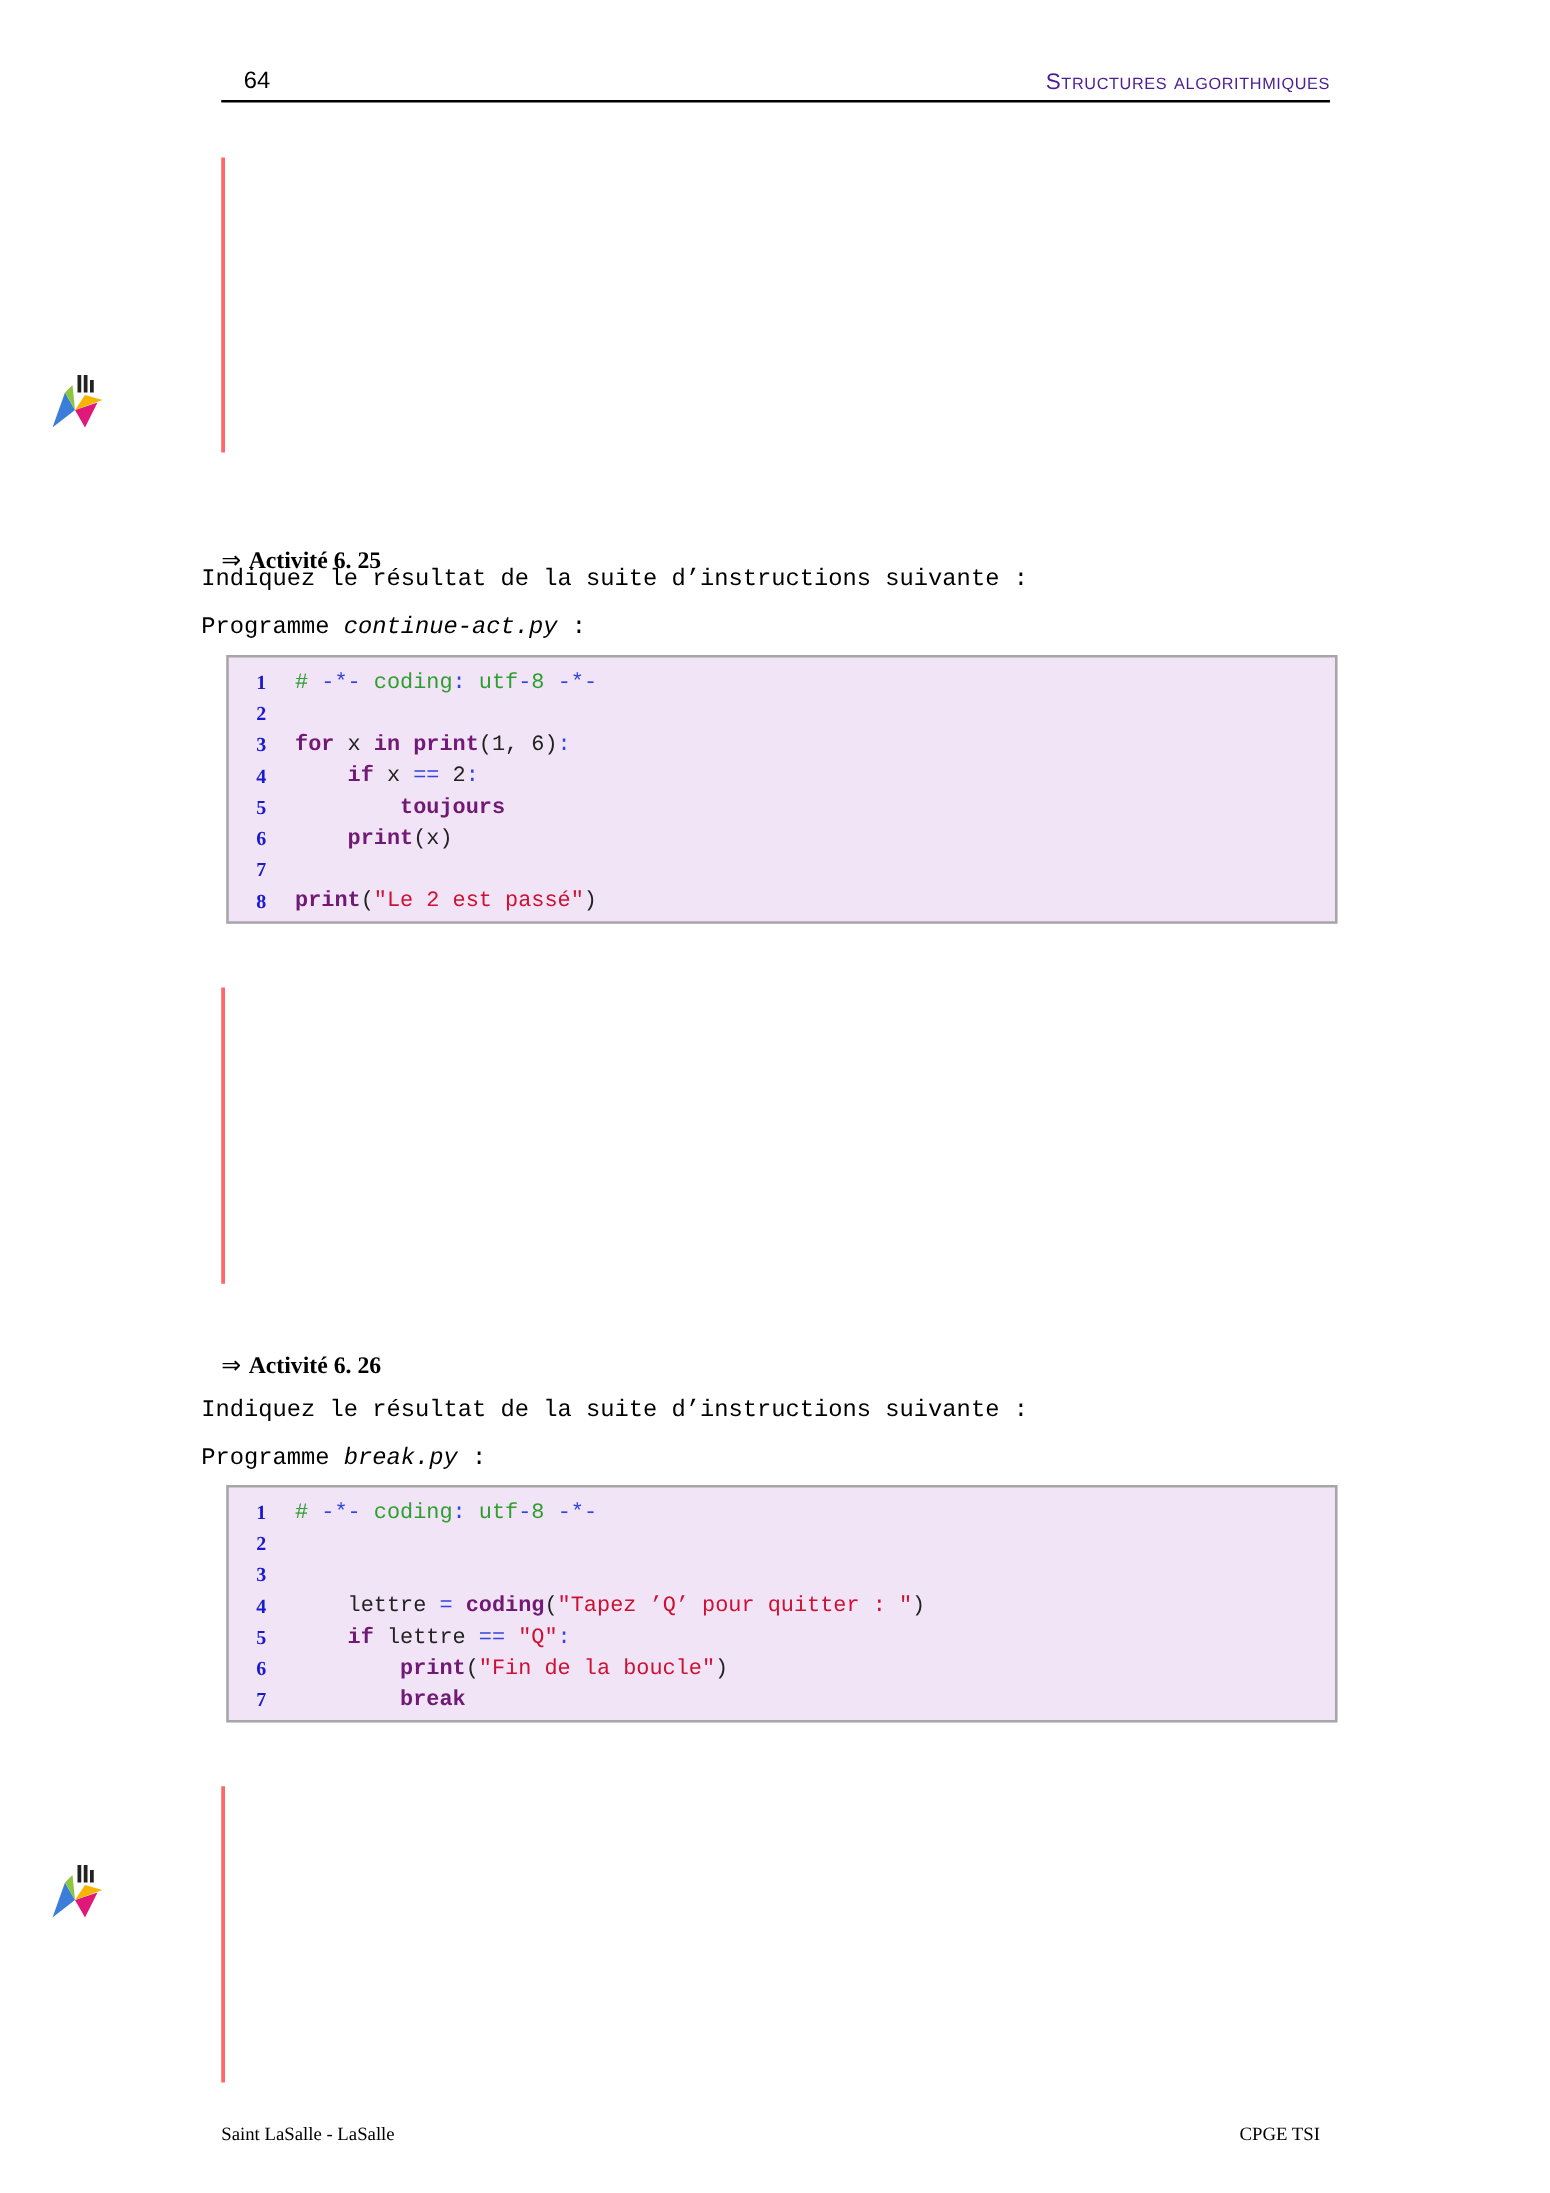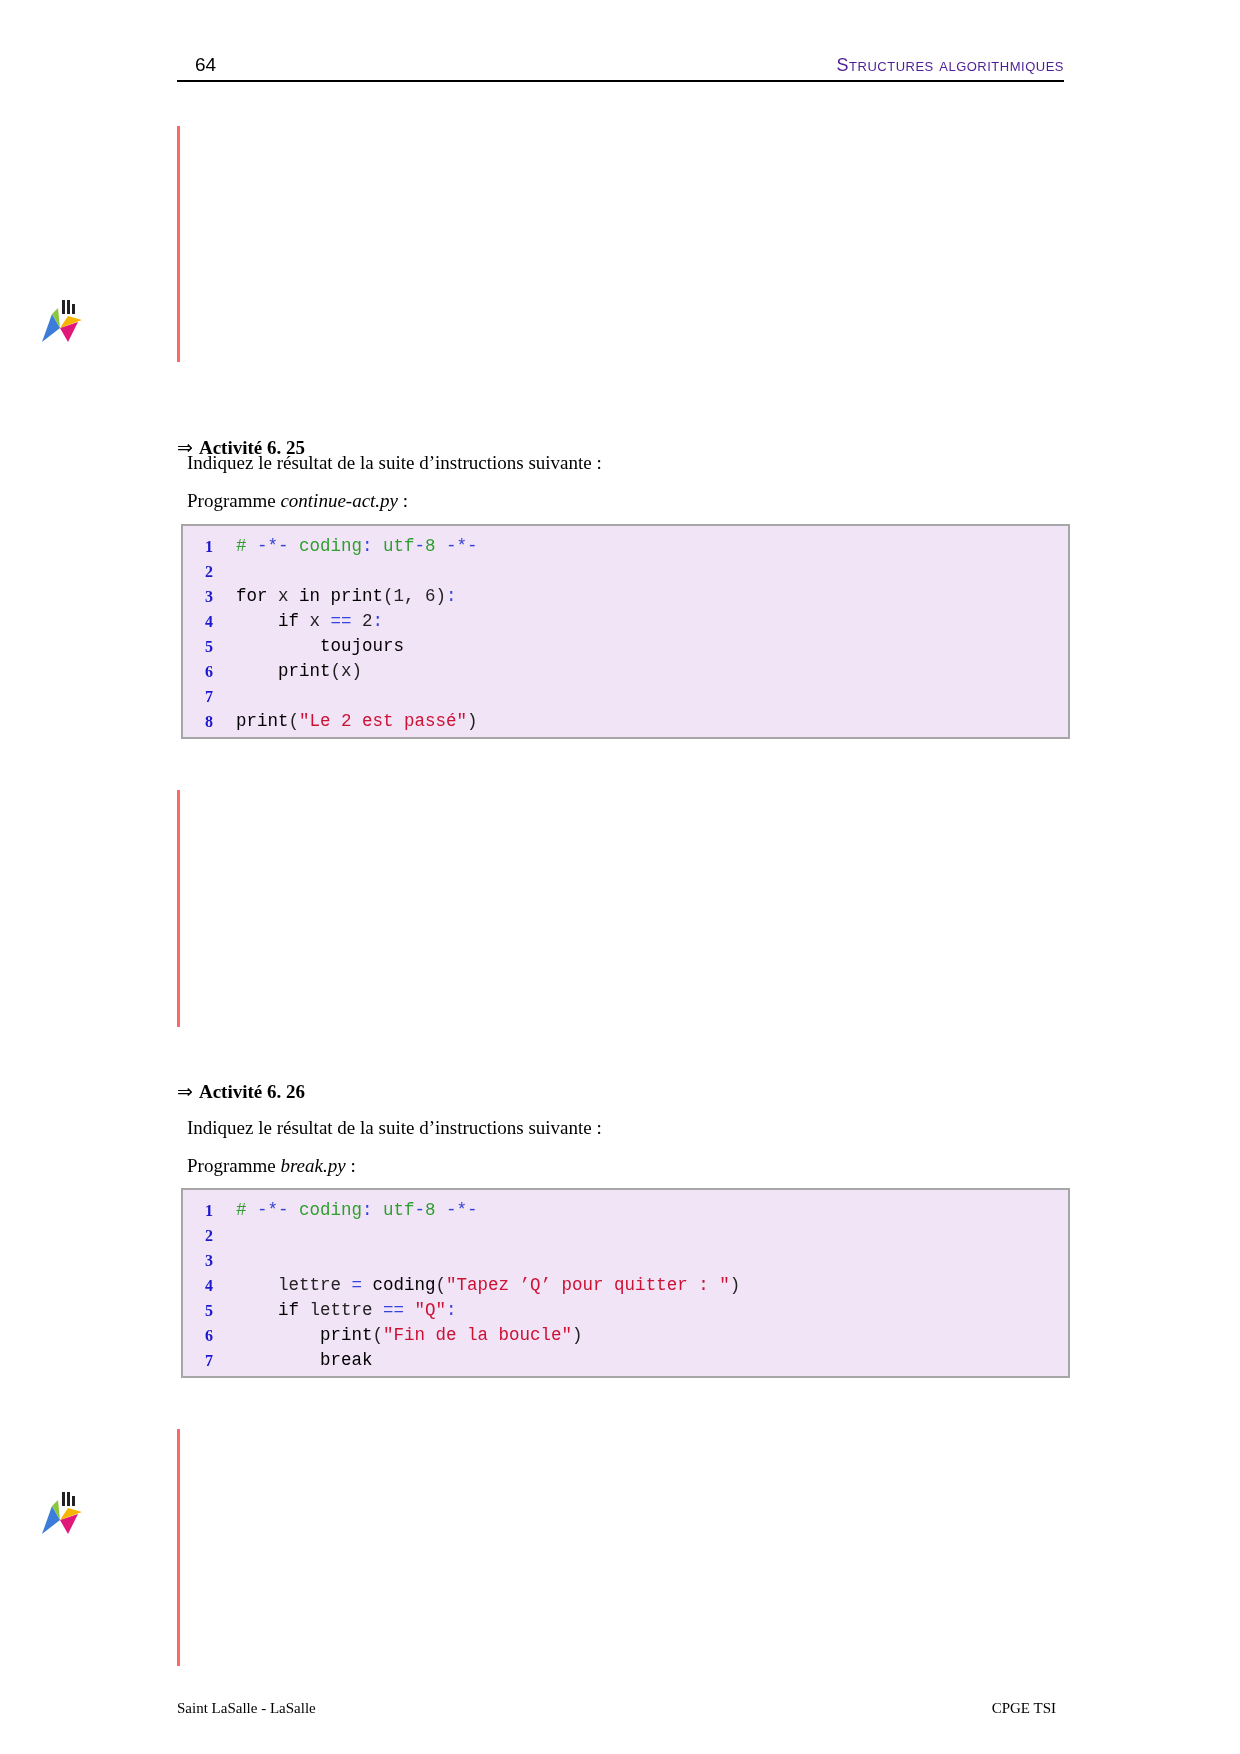--- a/index.html
+++ b/index.html
@@ -4,27 +4,27 @@
 <style>
   html, body { margin:0; padding:0; background:#ffffff; }
   body { width:1240px; height:1754px; position:relative; overflow:hidden; font-family:"Liberation Serif", serif; color:#000; }
   .abs { position:absolute; }
   .header-num { left:195px; top:54px; font-family:"Liberation Sans", sans-serif; font-size:19px; color:#000000; }
   .header-title { right:176px; top:55px; font-family:Liberation Sans, sans-serif; font-size:18px; letter-spacing:0.5px; font-variant:small-caps; color:#4c1d95; }
   .header-rule { left:177px; top:80px; width:887px; height:2px; background:#000; }
   .answer-bar { left:177px; width:3px; background:#ff6666; }
   .heading { left:177px; font-size:19px; font-weight:bold; }
   .heading .arrow { font-weight:normal; margin-right:6px; }
-  .para { left:187px; font-size:19px; }
+  .para { left:161px; font-size:19px;font-family:Liberation Mono, monospace; }
   .para i { font-style:italic; }
   .code-box { left:181px; width:889px; background:#f2e4f7; border:2px solid #a6a6a6; box-sizing:border-box; padding-top:8px; }
   .code-line { height:25px; line-height:25px; font-family:"Liberation Mono", monospace; font-size:17.5px; white-space:pre; position:relative; }
   .ln { position:absolute; left:22px; width:14px; text-align:left; font-family:"Liberation Serif", serif; font-weight:bold; font-size:16px; color:#1a1acc; }
   .src { position:absolute; left:53px; color:#222; }
-  .kw { color:#000000; font-weight:normal;margin-top:44px; }
+  .kw { color:#701a75; font-weight:bold;margin-top:44px; }
   .cm { color:#2e9e2e; }
   .op { color:#3344dd; }
   .st { color:#cc1133; }
   .footer-left { left:177px; top:1700px; font-size:15px; }
   .footer-right { right:184px; top:1700px; font-size:15px; }
   .wm-wrap { position:absolute; left:30px; top:365px; width:60px; height:1120px; overflow:hidden; }
   .logo { position:absolute; width:46px; height:48px; }
 </style>
 </head>
 <body>

